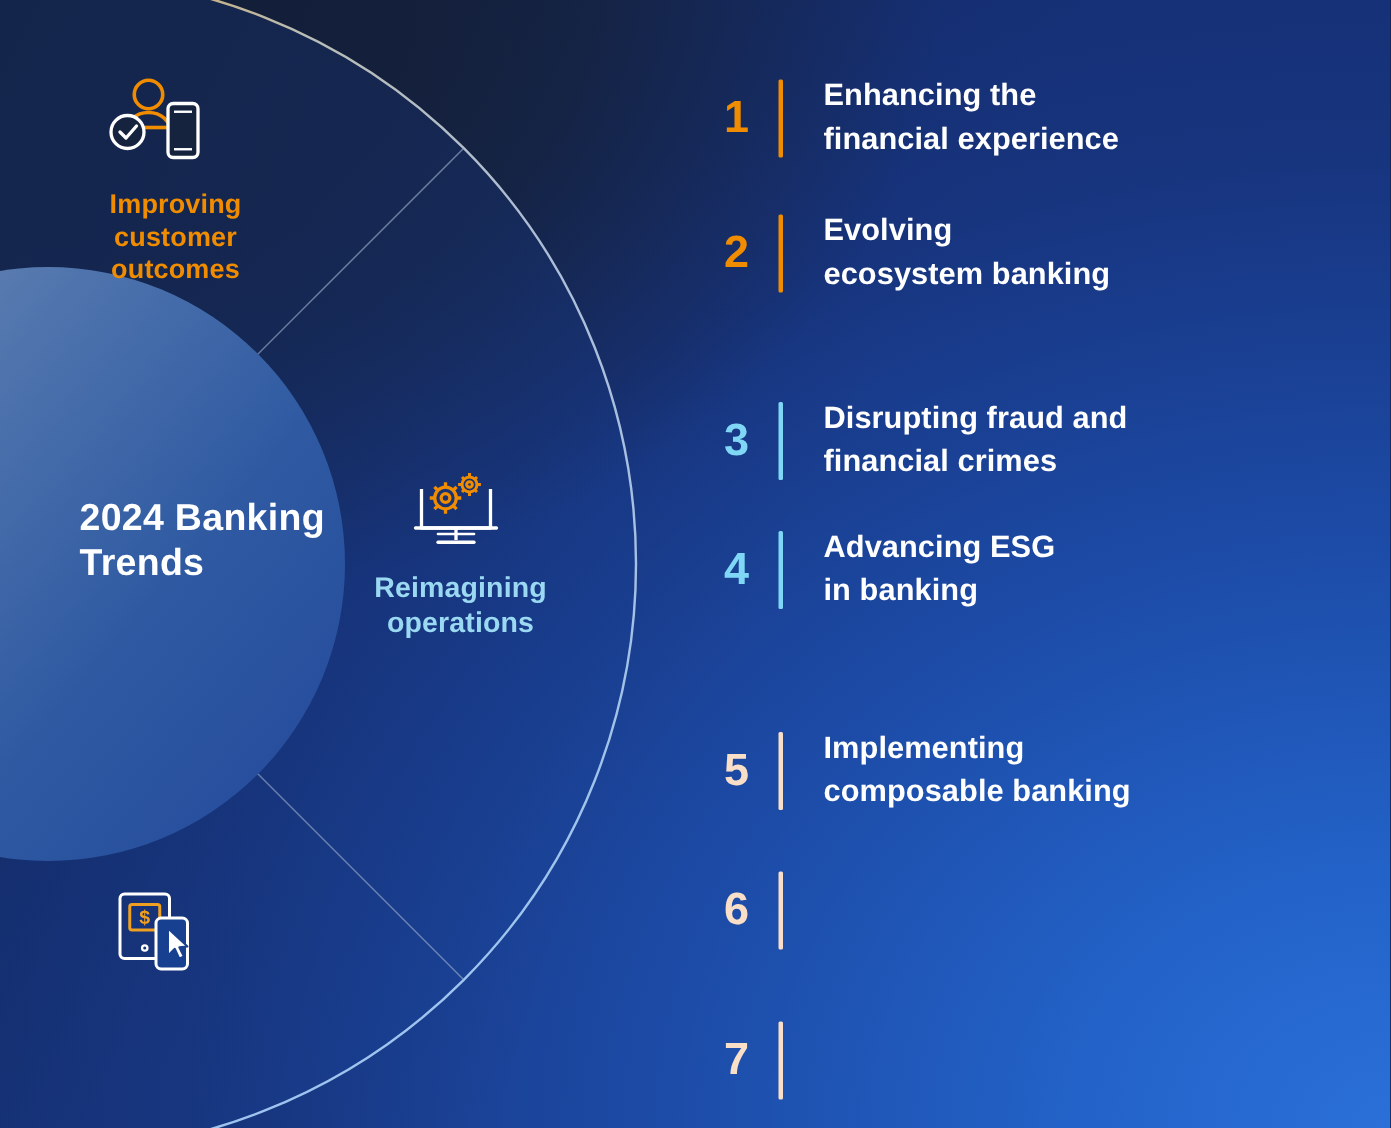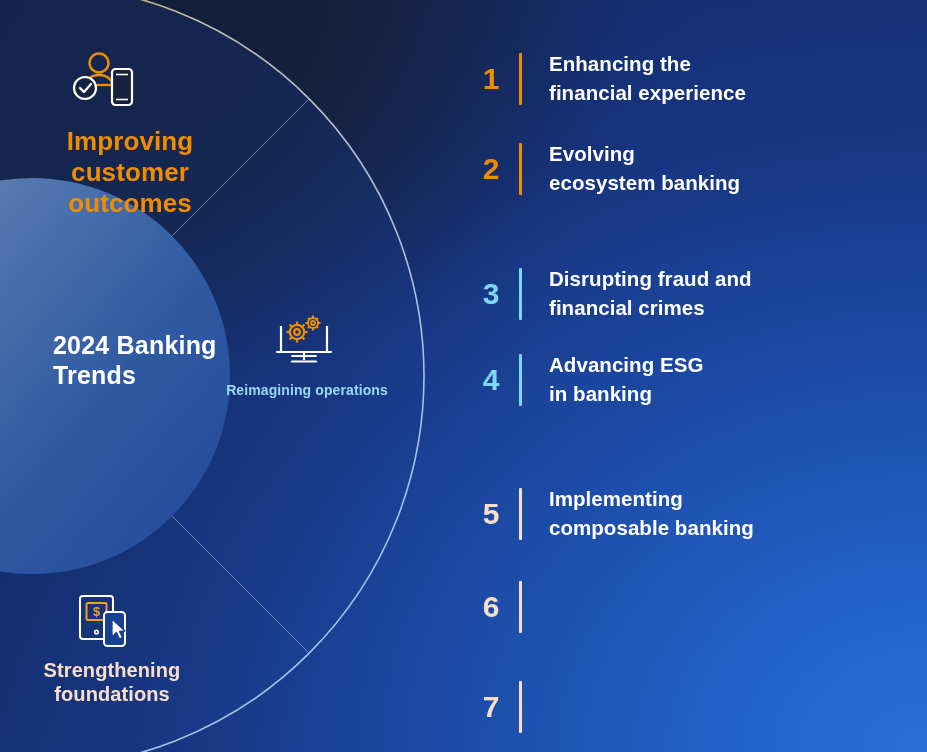--- a/index.html
+++ b/index.html
@@ -51,33 +51,33 @@
     text-align: center;
     font-weight: bold;
     line-height: 1.20;
     letter-spacing: 0.1px;
   }
   .seg-icon {
     position: absolute;
   }
 
   #seg-customer-label {
-    left: 44px;
+    left: 31px;
     top: 126px;
     width: 172px;
-    font-size: 26px;
+    font-size: 18px;
     color: #f08c00;
   }
   #seg-customer-icon { left: 72px; top: 50px; }
 
   #seg-operations-label {
     left: 222px;
     top: 382px;
     width: 170px;
-    font-size: 14px;
+    font-size: 19px;
     color: #9bd8f2;
   }
   #seg-operations-icon { left: 273px; top: 312px; }
 
   #seg-foundations-label {
     left: 10px;
     top: 658px;
     width: 204px;
     font-size: 20px;
     color: #fadfc8;
@@ -249,22 +249,20 @@
 
       <rect x="10.5" y="11" width="20" height="17" rx="1.5" ry="1.5" fill="none" stroke="#f0a020" stroke-width="2"></rect>
       <text x="20.5" y="24" font-family="Liberation Sans, sans-serif" font-size="13" font-weight="bold" fill="#f0a020" text-anchor="middle">$</text>
       <circle cx="20.5" cy="40" r="1.8" fill="none" stroke="#ffffff" stroke-width="1.5"></circle>
 
       <rect x="28" y="20" width="21" height="34" rx="3.5" ry="3.5" fill="#184090" stroke="#ffffff" stroke-width="2"></rect>
 
       <path d="M36 27 L36 45 L40.5 40.5 L43.5 47 L46.5 45.5 L43.5 39.5 L49 39 Z" fill="#ffffff" stroke="#184090" stroke-width="1.3" stroke-linejoin="round"></path>
     </svg>
   </div>
-  <div class="seg-label" id="seg-foundations-label" style="color: rgb(250, 223, 200);">Strengthening
-foundations</div>
 
   <div id="center-hub" style="color: rgb(255, 255, 255); margin-left: 12px;">2024
 Banking
 Trends</div>
 
   <div id="trends-list">
 
     <div class="trend-row" style="top:50px">
       <div class="trend-num" style="color: rgb(240, 140, 0);">1</div>
       <div class="trend-bar" style="background:#f08c00"></div>

